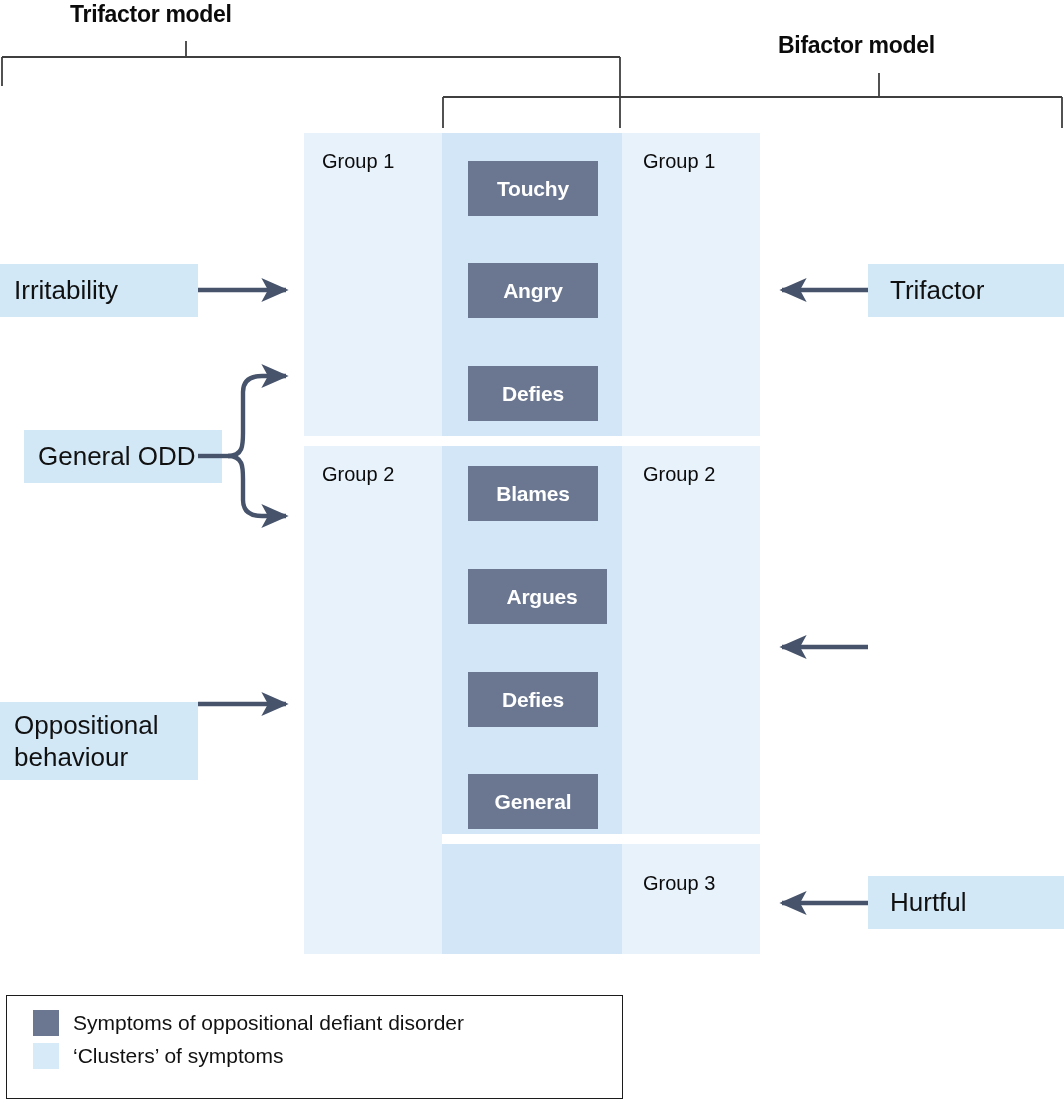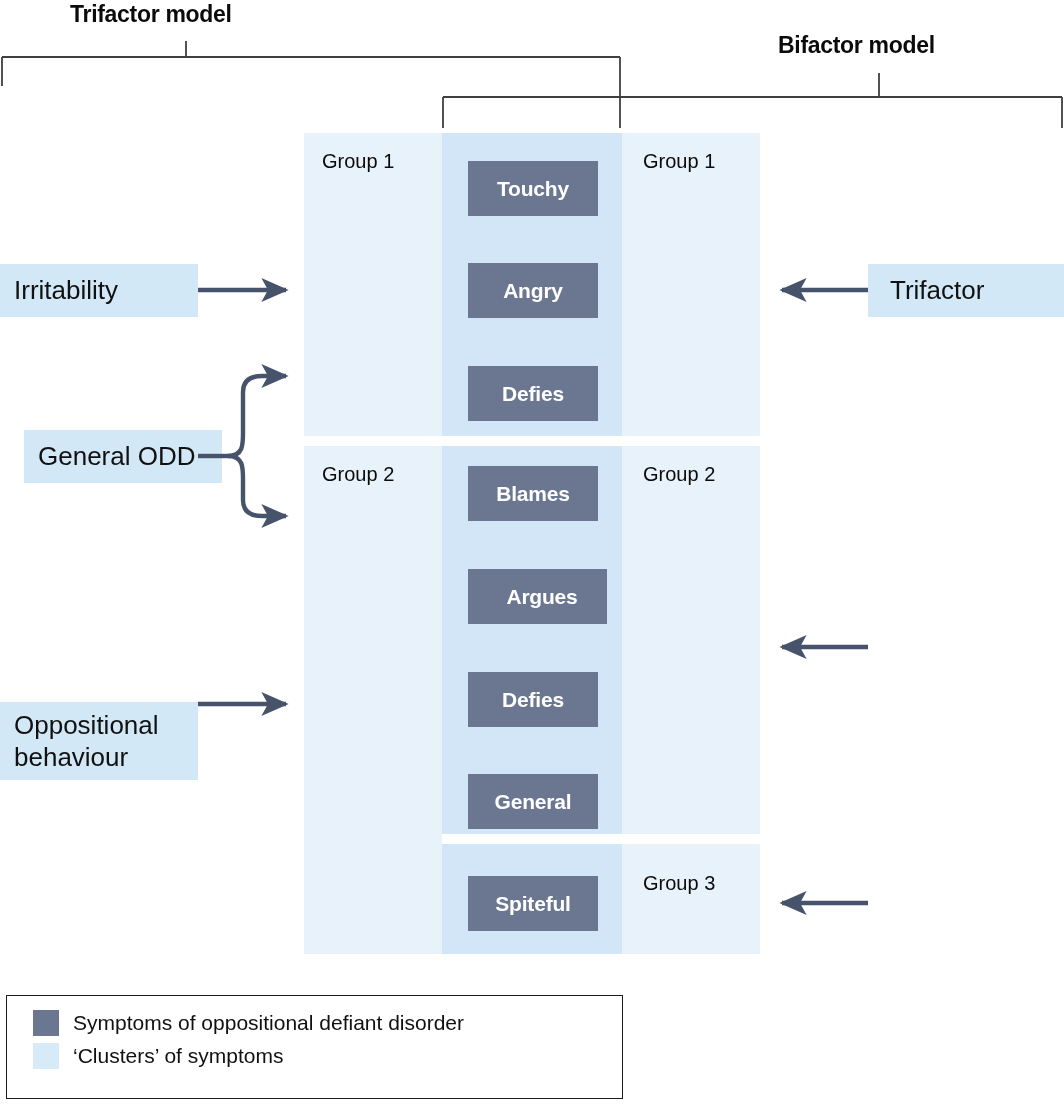--- a/index.html
+++ b/index.html
@@ -168,35 +168,37 @@
   <div class="group-label" id="bi-lbl-g2">Group 2</div>
   <div class="group-label" id="bi-lbl-g3">Group 3</div>
 
   <div class="symptom" id="sym-0">Touchy</div>
   <div class="symptom" id="sym-1">Angry</div>
   <div class="symptom" id="sym-2">Defies</div>
   <div class="symptom" id="sym-3">Blames</div>
   <div class="symptom" id="sym-4">Argues</div>
   <div class="symptom" id="sym-5">Defies</div>
   <div class="symptom" id="sym-6">General</div>
-  <div class="symptom" id="sym-7">Spiteful</div>
 
   <div class="chip left" id="chip-irritability">
     <span class="chip-text">Irritability</span>
   </div>
   <div class="chip left" id="chip-generalodd">
     <span class="chip-text">General ODD</span>
   </div>
   <div class="chip left" id="chip-oppositional">
     <span class="chip-text">Oppositional
 behaviour</span>
   </div>
 
   <div class="chip right" id="chip-irritable">
     <span class="chip-text">Trifactor</span>
+  </div>
+  <div class="chip right" id="chip-hurtful">
+    <span class="chip-text">Hurtful</span>
   </div>
 
   <svg class="arrow-layer" viewBox="0 0 1064 1107">
     <defs>
       <marker id="ah-r" markerWidth="7" markerHeight="7" refX="5.6" refY="3.1" orient="auto" markerUnits="strokeWidth">
         <path d="M0,0.4 L6.2,3.1 L0,5.8 L1.5,3.1 Z" fill="#46536b"></path>
       </marker>
       <marker id="ah-l" markerWidth="7" markerHeight="7" refX="5.6" refY="3.1" orient="auto" markerUnits="strokeWidth">
         <path d="M0,0.4 L6.2,3.1 L0,5.8 L1.5,3.1 Z" fill="#46536b"></path>
       </marker>

